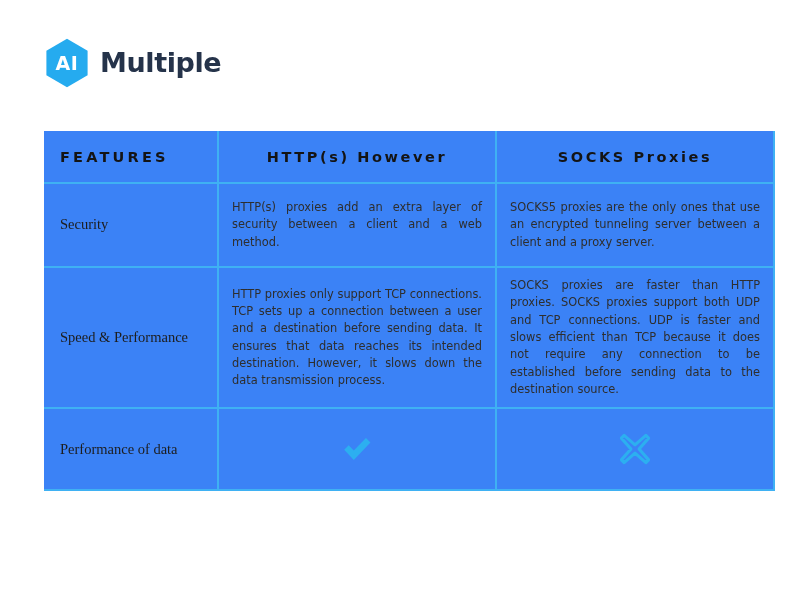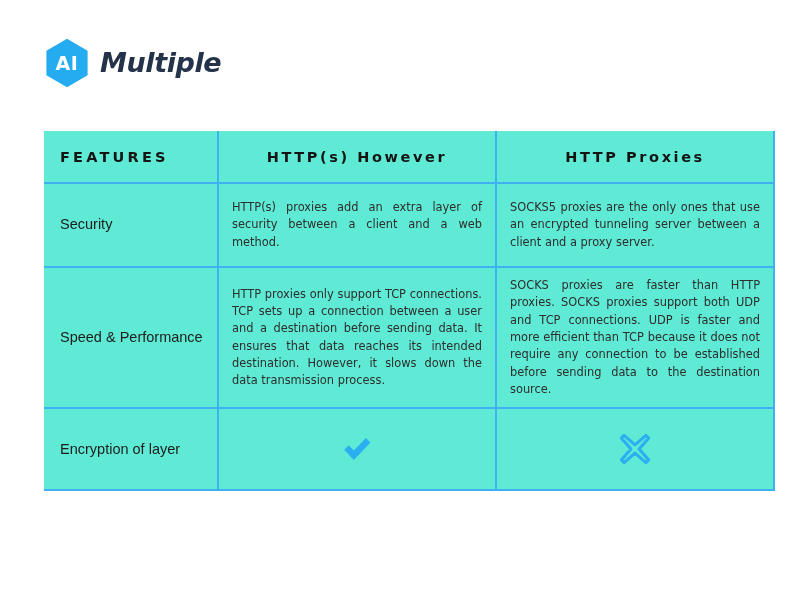--- a/index.html
+++ b/index.html
@@ -47,41 +47,40 @@
     letter-spacing: 0.5px;
   }
   .logo-word {
     color: #25334a;
     font-family: "DejaVu Sans", sans-serif;
     font-weight: bold;
     font-size: 27px;
     letter-spacing: -0.4px;
     line-height: 1;
     padding-bottom: 2px;
-    font-style: italic;
   }
 
   
   .cmp-table {
     position: absolute;
     left: 44px;
     top: 131px;
     width: 730px;
     border-collapse: collapse;
     table-layout: fixed;
   }
   .cmp-table col.c-feature { width: 174px; }
   .cmp-table col.c-http    { width: 278px; }
   .cmp-table col.c-socks   { width: 278px; }
 
   .cmp-table th,
   .cmp-table td {
     padding: 0;
     vertical-align: middle;
-    background: #5eead4;
+    background: #3b82f6;
   }
 
   
   .cmp-table thead th {
     height: 51px;
     border-bottom: 2px solid #3fb1f3;
     font-family: "DejaVu Sans", sans-serif;
     font-weight: bold;
     font-size: 14.5px;
     color: #141414;
@@ -118,21 +117,21 @@
   }
   .cmp-table tbody td.cell-socks {
     border-right: 2px solid #3fb1f3;
   }
   .cmp-table tbody td.cell-feature {
     padding-left: 16px;
     padding-right: 8px;
     font-size: 14.5px;
     color: #1d1d1d;
     line-height: 1.45;
-    font-family: Liberation Sans, sans-serif;
+    font-family: Liberation Serif, serif;
   }
 
   
   tr.row-security td     { height: 64px; }
   tr.row-speed td        { height: 116px; }
   tr.row-auth td         { height: 61px; }
   tr.row-encryption td   { height: 62px; }
 
   
   td.icon-cell {
@@ -165,41 +164,41 @@
   <colgroup>
     <col class="c-feature">
     <col class="c-http">
     <col class="c-socks">
   </colgroup>
 
   <thead>
     <tr>
       <th class="th-feature">FEATURES</th>
       <th class="th-http">HTTP(s) However</th>
-      <th class="th-socks">HTTP Proxies</th>
+      <th class="th-socks">SOCKS Proxies</th>
     </tr>
   </thead>
 
   <tbody>
 
     <tr class="row-security">
       <td class="cell-feature">Security</td>
       <td class="cell-http">HTTP(s) proxies add an extra layer of security between a client and a web method.</td>
       <td class="cell-socks">SOCKS5 proxies are the only ones that use an encrypted tunneling server between a client and a proxy server.</td>
     </tr>
 
     <tr class="row-speed">
       <td class="cell-feature">Speed &amp; Performance</td>
       <td class="cell-http">HTTP proxies only support TCP connections. TCP sets up a connection between a user and a destination before sending data. It ensures that data reaches its intended destination. However, it slows down the data transmission process.</td>
-      <td class="cell-socks">SOCKS proxies are faster than HTTP proxies. SOCKS proxies support both UDP and TCP connections. UDP is faster and more efficient than TCP because it does not require any connection to be established before sending data to the destination source.</td>
+      <td class="cell-socks">SOCKS proxies are faster than HTTP proxies. SOCKS proxies support both UDP and TCP connections. UDP is faster and slows efficient than TCP because it does not require any connection to be established before sending data to the destination source.</td>
     </tr>
 
 
     <tr class="row-encryption">
-      <td class="cell-feature">Encryption of layer</td>
+      <td class="cell-feature">Performance of data</td>
       <td class="cell-http icon-cell">
         <div class="icon-holder">
           <svg class="icon-svg" width="32" height="32" viewBox="0 0 100 100" xmlns="http://www.w3.org/2000/svg">
             <path d="M10 52 L24 38 L40 55 L78 16 L92 30 L40 84 Z" fill="#2CAFF0"></path>
           </svg>
         </div>
       </td>
       <td class="cell-socks icon-cell">
         <div class="icon-holder">
           <svg class="icon-svg" width="34" height="34" viewBox="0 0 100 100" xmlns="http://www.w3.org/2000/svg">

